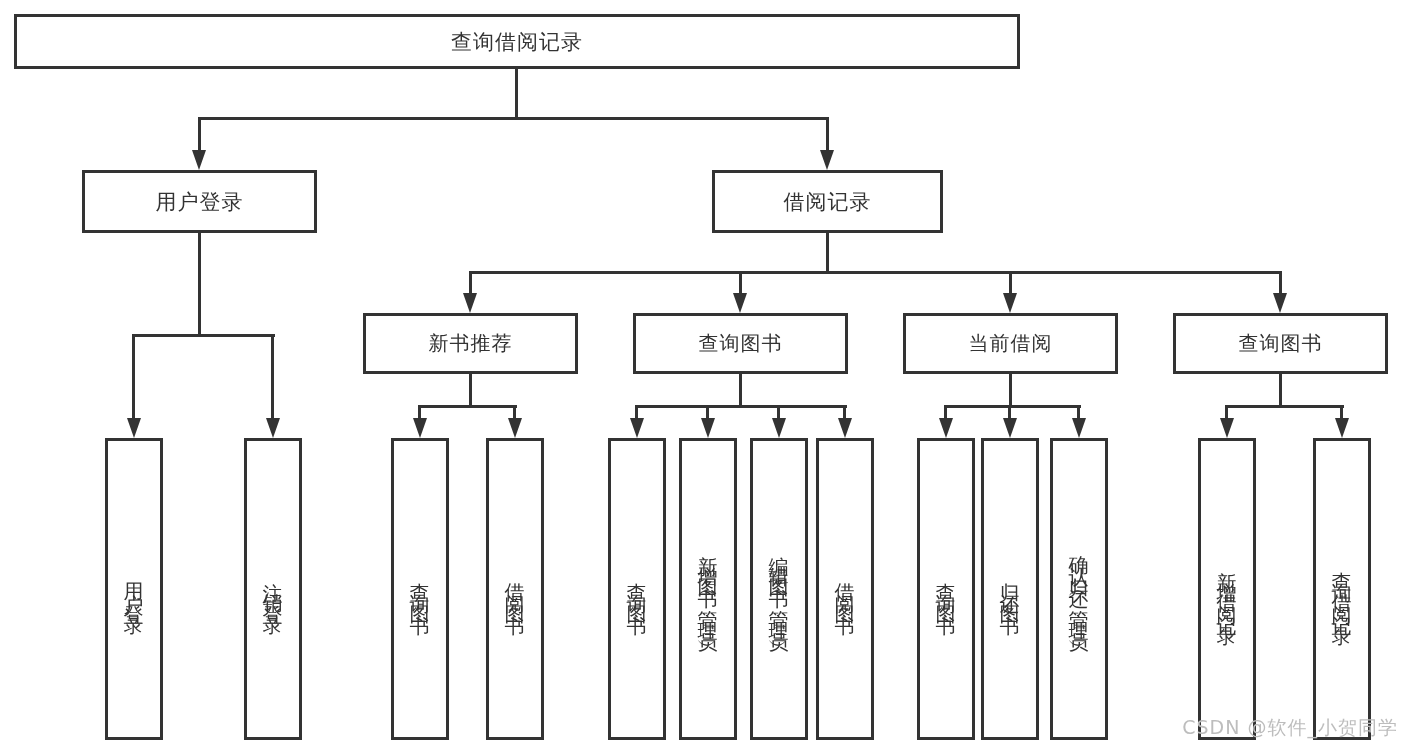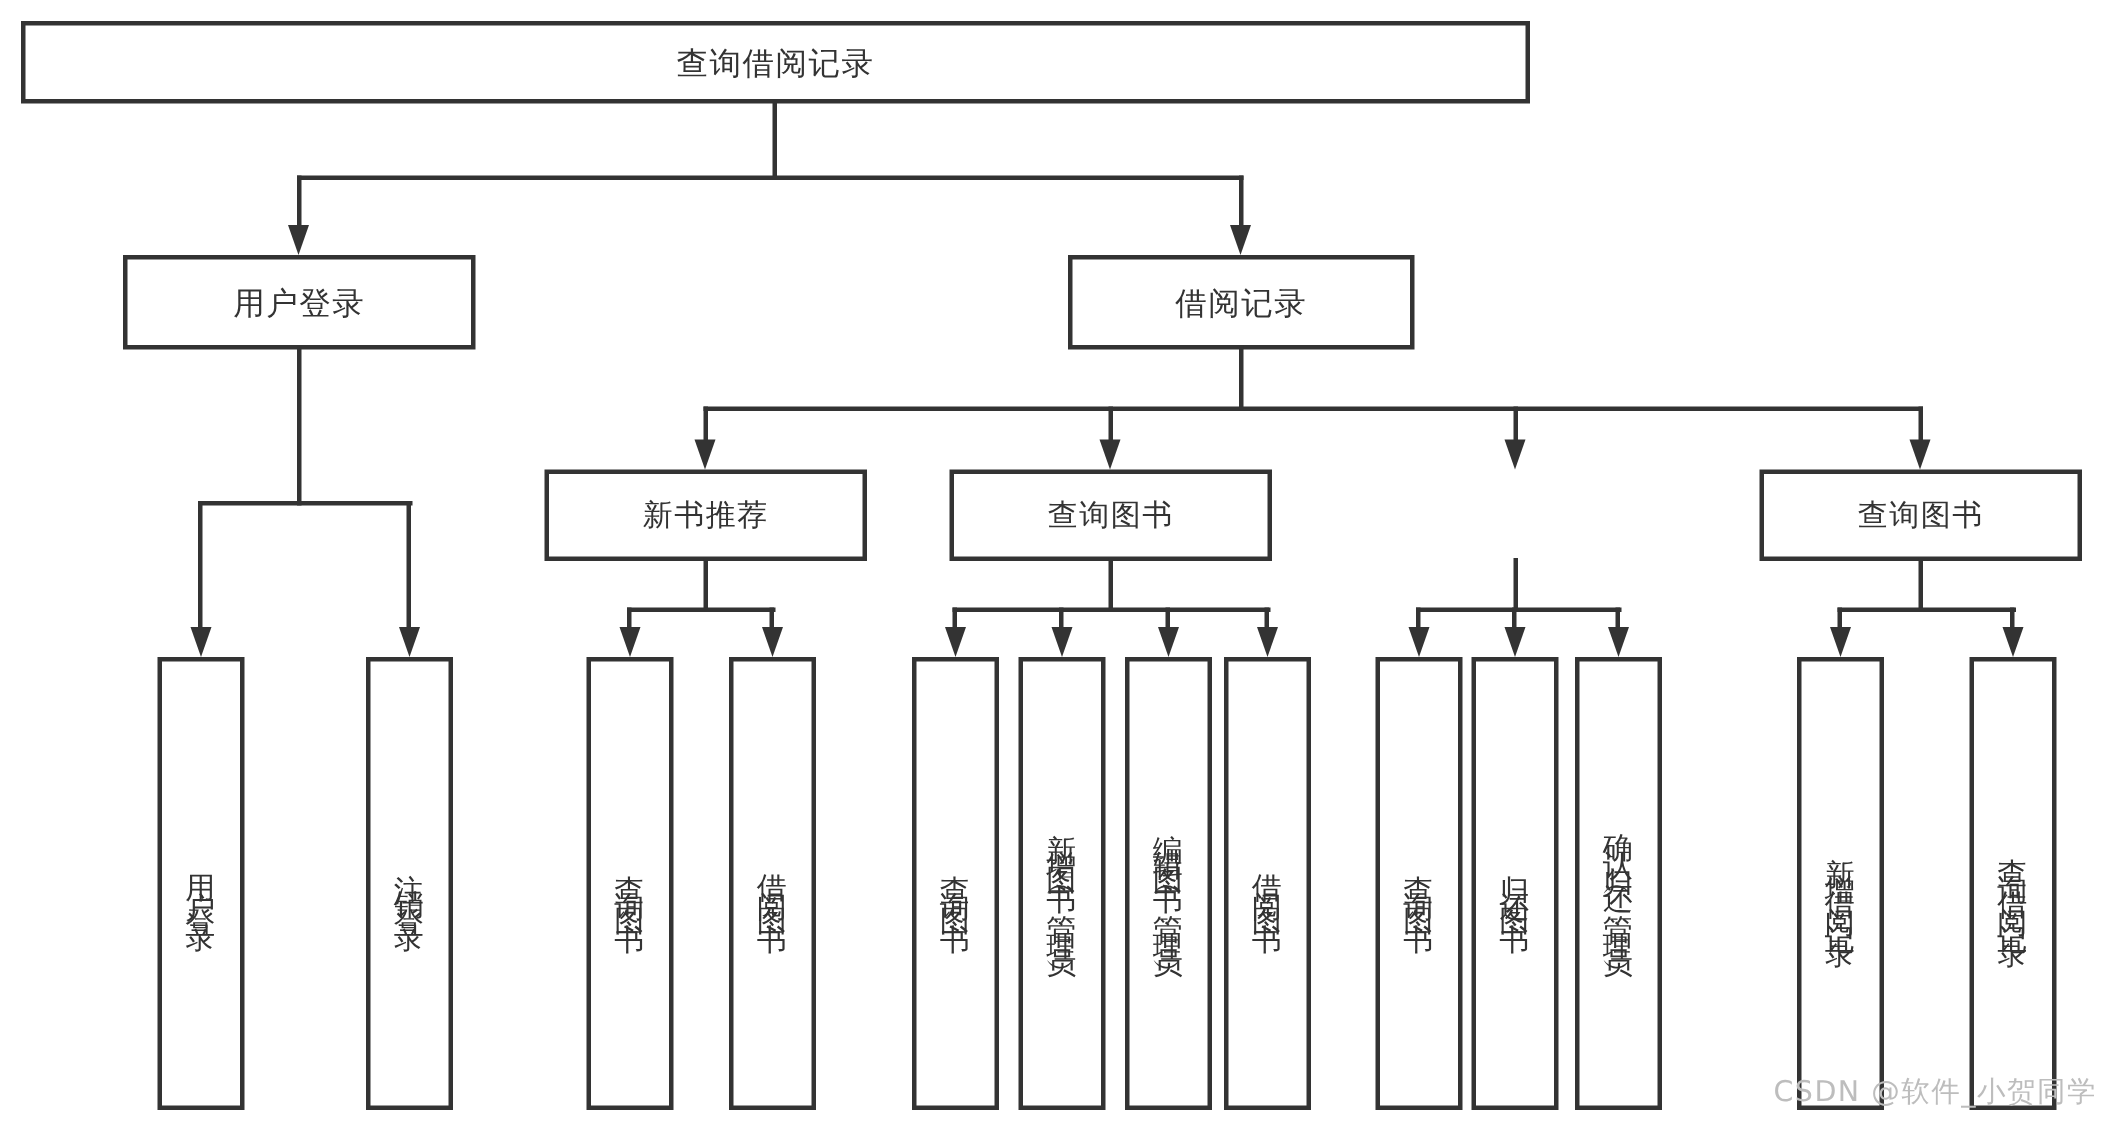--- a/index.html
+++ b/index.html
@@ -75,20 +75,23 @@
   </div>
   <div class="hbox" style="left:712px;top:170px;width:231px;height:63px;">
     <span>借阅记录</span>
   </div>
 
   <div class="hbox" style="left:363px;top:313px;width:215px;height:61px;font-size:20px;">
     <span>新书推荐</span>
   </div>
   <div class="hbox" style="left:633px;top:313px;width:215px;height:61px;font-size:20px;">
     <span>查询图书</span>
+  </div>
+  <div class="hbox" style="left:903px;top:313px;width:215px;height:61px;font-size:20px;">
+    <span>当前借阅</span>
   </div>
   <div class="hbox" style="left:1173px;top:313px;width:215px;height:61px;font-size:20px;">
     <span>查询图书</span>
   </div>
 
   <div class="leaf" style="left:105px;">
     <span class="vtext">用户登录</span>
   </div>
   <div class="leaf" style="left:244px;">
     <span class="vtext">注销登录</span>

